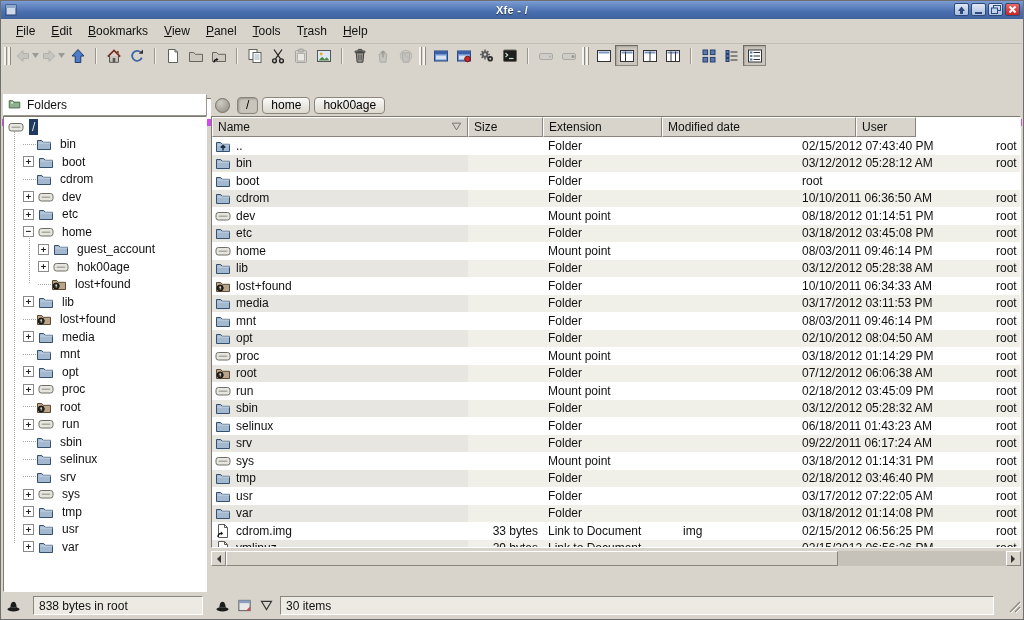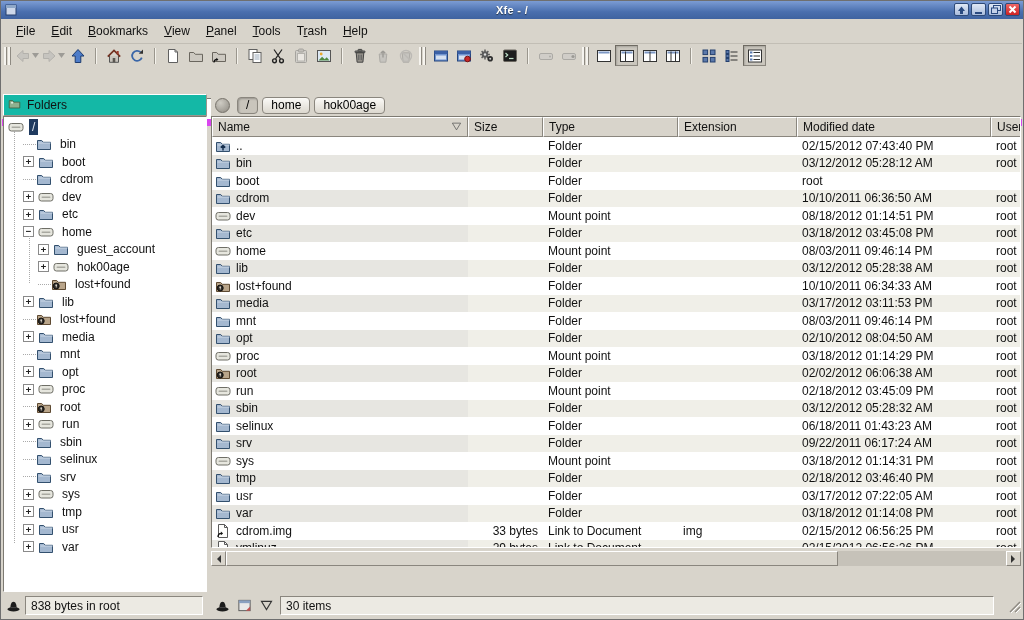--- a/index.html
+++ b/index.html
@@ -47,36 +47,36 @@
   .loc-clear{width:18px;height:18px;border:none;background:transparent;display:flex;align-items:center;justify-content:center;padding:0;}
   .loc-combo{display:flex;width:404px;height:19px;border-top:1px solid #7d7a72;border-left:1px solid #7d7a72;
     border-bottom:1px solid #fff;border-right:1px solid #fff;background:#fff;margin-left:4px;}
   .loc-input{flex:1;border:none;outline:none;font:12px "Liberation Sans",sans-serif;padding:0 4px;background:#fff;}
   .loc-drop{width:16px;border:none;border-left:1px solid #b5b1a8;background:linear-gradient(#efede8,#d4d0c7);
     display:flex;align-items:center;justify-content:center;padding:0;}
   .loc-go{width:20px;height:20px;border:none;background:transparent;display:flex;align-items:center;justify-content:center;padding:0;margin-left:4px;}
 
   
   .sidebar{position:absolute;left:2px;top:93px;width:204px;bottom:27px;display:flex;flex-direction:column;}
-  .side-head{height:20px;display:flex;align-items:center;gap:6px;padding-left:4px;background:#14b8a6;
+  .side-head{height:20px;display:flex;align-items:center;gap:6px;padding-left:4px;background:#ffffff;
     border:1px solid #fff;border-bottom:1px solid #9a968d;border-right-color:#9a968d;}
   .tree{flex:1;background:#fff;border:1px solid;border-color:#7d7a72 #fff #fff #7d7a72;
     overflow:hidden;position:relative;padding-top:1px;}
   .tree-row{height:17.5px;display:flex;align-items:center;white-space:nowrap;position:relative;}
   .exp{width:9px;height:9px;border:1px solid #8a8a8a;background:#fff;display:inline-flex;align-items:center;justify-content:center;
     font:bold 9px "DejaVu Sans Mono",monospace;line-height:7px;margin-right:4px;flex:0 0 auto;color:#222;}
   .stub{width:13px;flex:0 0 auto;border-top:1px dotted #aaa;height:0;margin-right:0;}
   .t-icon{width:16px;height:16px;flex:0 0 auto;margin-right:5px;}
   .t-icon svg{width:16px;height:16px;display:block;}
   .t-label{padding:1px 3px;}
   .t-label.sel{background:#1f3a5f;color:#dde4ee;}
   .spine{position:absolute;border-left:1px dotted #aaa;width:0;}
 
   .side-status{position:absolute;left:2px;bottom:2px;width:204px;height:23px;background:#d8d4cb;
-    display:flex;align-items:center;gap:4px;padding-left:2px;box-sizing:border-box;}
+    display:flex;align-items:center;gap:12px;padding-left:2px;box-sizing:border-box;}
   .status-field{height:17px;border:1px solid;border-color:#8a867e #fff #fff #8a867e;background:#eceae3;
     display:flex;align-items:center;padding:0 5px;flex:1;margin-right:4px;}
 
   
   .mainpanel{position:absolute;left:210px;top:93px;right:2px;bottom:27px;}
   .pathbar{height:22px;display:flex;align-items:center;gap:4px;background:#d8d4cb;}
   .path-dot{width:13px;height:13px;border-radius:50%;margin:0 3px 0 4px;border:1px solid #76726a;
     background:radial-gradient(circle at 35% 30%,#cfccc4,#8e8a82);}
   .path-btn{height:17px;padding:0 8px;border-radius:4px;border:1px solid #8a867e;
     background:linear-gradient(#fbfaf7,#dcd8cf);font:12px "Liberation Sans",sans-serif;}
@@ -698,23 +698,20 @@
         <div class="lhead" id="lhead">
             <div class="hcell" style="width: 256px;">
               <span>Name</span>
               <span class="sort"><svg width="11" height="9" viewBox="0 0 14 12">
                   <path d="M1.5 1.5h11L7 10.5z" fill="#d8d4cb" stroke="#555"></path>
                 </svg></span>
             </div>
             <div class="hcell" style="width: 75px;">
               <span>Size</span>
             </div>
-            <div class="hcell" style="width: 135px;">
-              <span>Type</span>
-            </div>
             <div class="hcell" style="width: 119px;">
               <span>Extension</span>
             </div>
             <div class="hcell" style="width: 194px;">
               <span>Modified date</span>
             </div>
             <div class="hcell" style="width: 60px;">
               <span>User</span>
             </div>
           </div>
@@ -937,21 +934,21 @@
                     <circle cx="5.2" cy="10" r="3" fill="#2e2a26" stroke="#111"></circle>
                     <circle cx="5.2" cy="9.2" r=".9" fill="#d8d4cc"></circle>
                     <rect x="4.8" y="9.6" width=".9" height="1.9" fill="#d8d4cc"></rect>
                   </svg>
                 </span>
                 <span>root</span>
               </div>
               <div class="cell size" style="width:75px"></div>
               <div class="cell" style="width:135px">Folder</div>
               <div class="cell" style="width:119px"></div>
-              <div class="cell" style="width:194px">02/02/2012 06:06:38 AM</div>
+              <div class="cell" style="width:194px">07/12/2012 06:06:38 AM</div>
               <div class="cell" style="width:60px">root</div>
             </div>
             <div class="frow">
               <div class="cell name" style="width:256px">
                 <span class="f-icon">
                   <svg viewBox="0 0 16 16">
                     <rect x="1" y="4.5" width="14" height="7.5" rx="2.4" fill="#e6e6de" stroke="#6e6e66"></rect>
                     <rect x="3.5" y="7.4" width="9" height="1.7" rx=".8" fill="#a9a9a1"></rect>
                   </svg>
                 </span>

